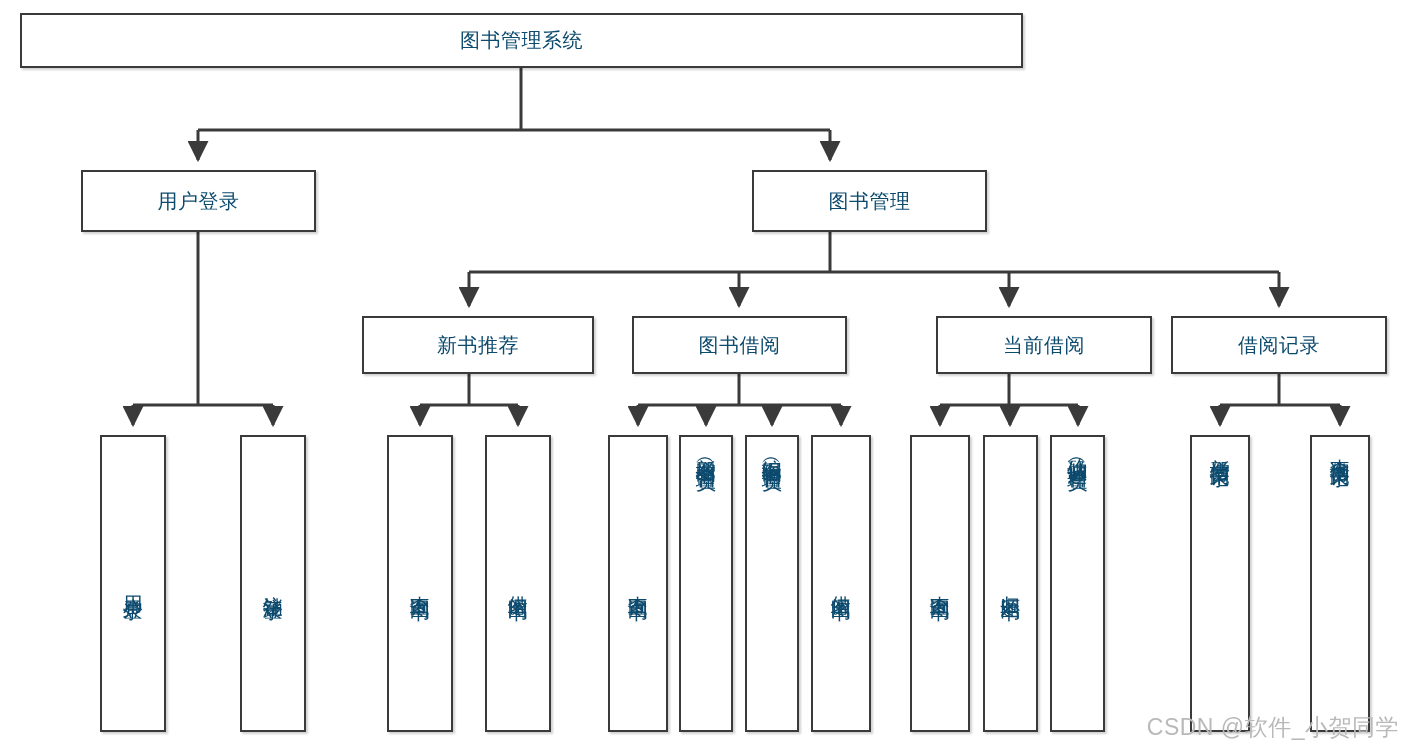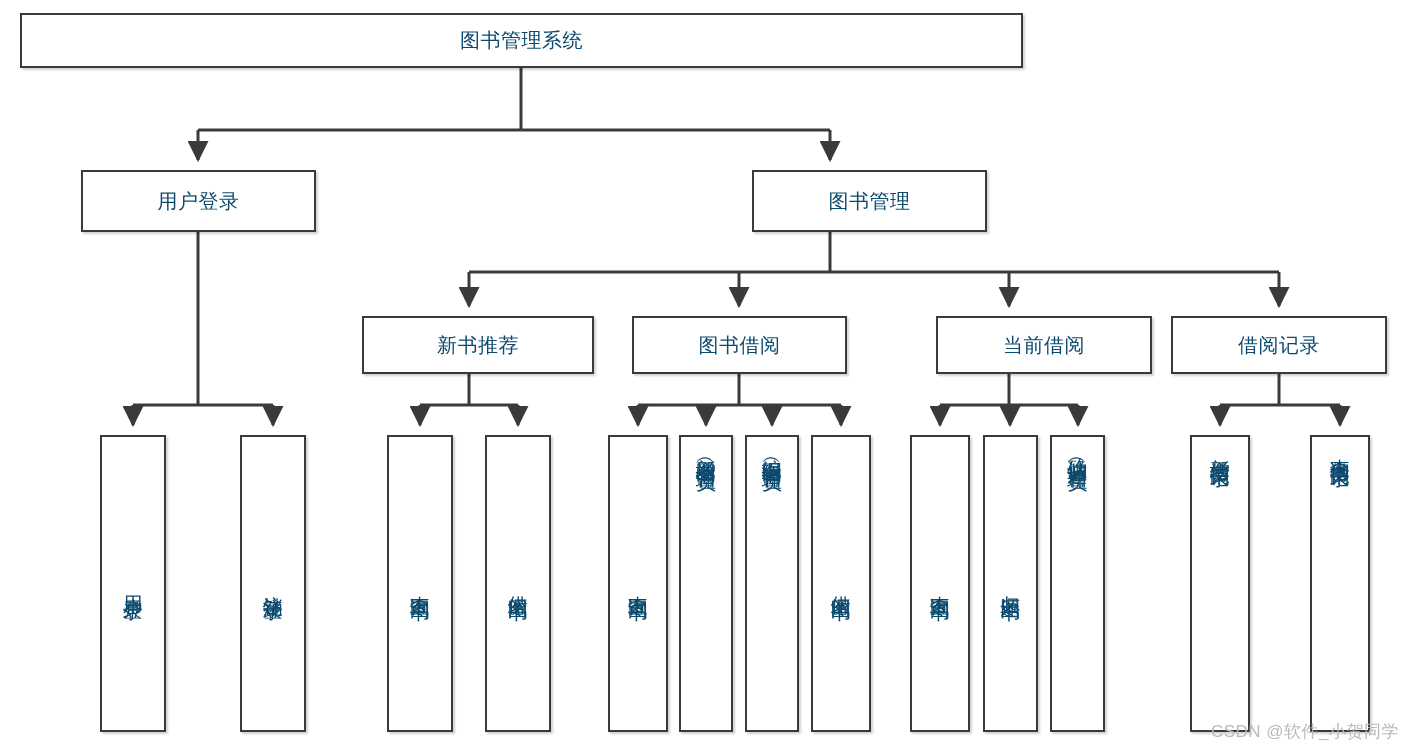--- a/index.html
+++ b/index.html
@@ -57,21 +57,21 @@
   }
   .node.vertical.centered {
     align-items: center;
     padding-top: 0;
   }
   #watermark {
     position: absolute;
     right: 6px;
     bottom: 4px;
     color: #b9b9b9;
-    font-size: 17px;
+    font-size: 23px;
     letter-spacing: 0.5px;
     white-space: nowrap;
   }
 </style>
 </head>
 <body>
 
 <div id="canvas">
 
   <svg class="links" viewBox="0 0 1405 747" xmlns="http://www.w3.org/2000/svg">

